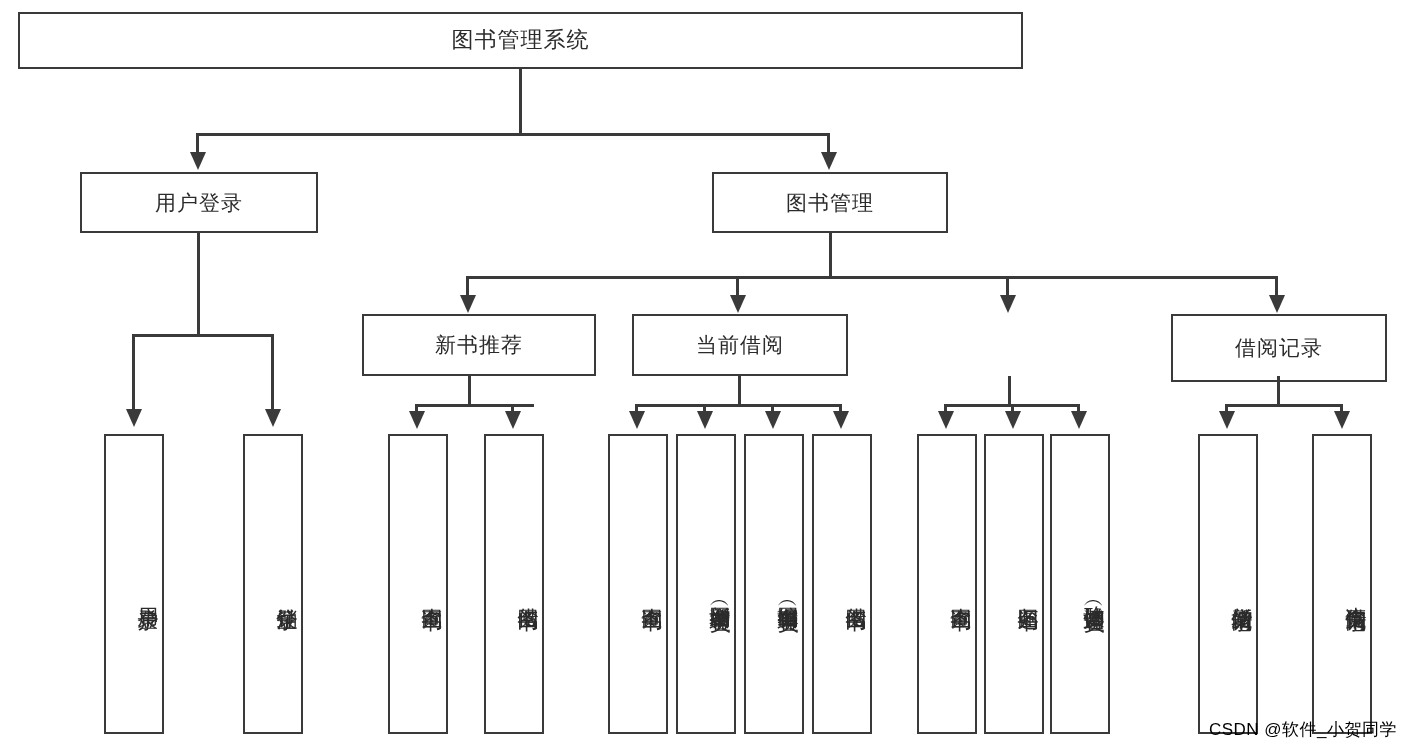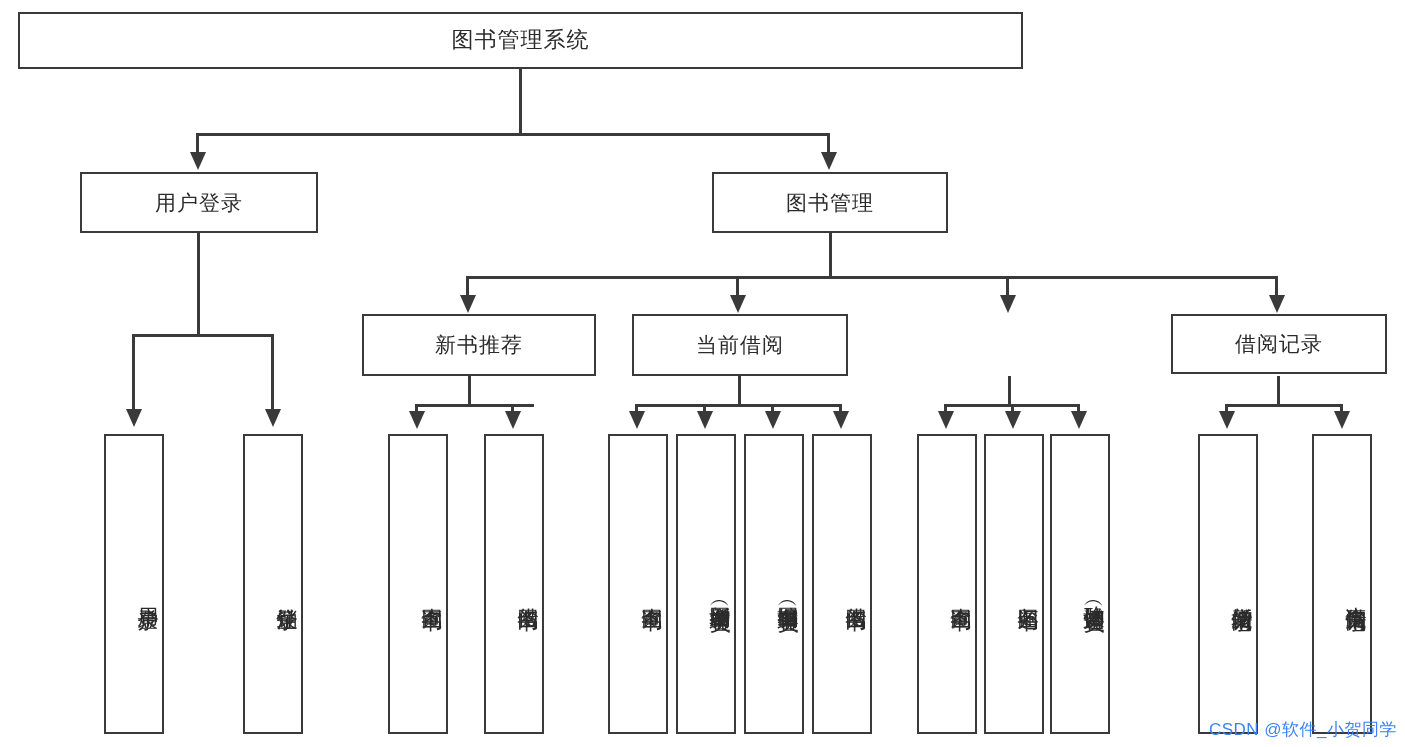--- a/index.html
+++ b/index.html
@@ -59,21 +59,21 @@
     height: 0;
     border-left: 8px solid transparent;
     border-right: 8px solid transparent;
     border-top: 18px solid #3a3a3a;
   }
   #watermark {
     position: absolute;
     right: 8px;
     bottom: 6px;
     font-size: 17px;
-    color: #3b82f6;
+    color: #000000;
     letter-spacing: 0.5px;
     white-space: nowrap;
     pointer-events: none;
   }
 </style>
 </head>
 <body>
 
 <div id="canvas">
 
@@ -112,21 +112,21 @@
   <div class="arrow" style="left:1000px; top:295px;"></div>
   <div class="edge v" style="left:1275px; top:276px; width:3px; height:22px;"></div>
   <div class="arrow" style="left:1269px; top:295px;"></div>
 
   <div class="node horiz" style="left:362px; top:314px; width:234px; height:62px;">
     <span>新书推荐</span>
   </div>
   <div class="node horiz" style="left:632px; top:314px; width:216px; height:62px;">
     <span>当前借阅</span>
   </div>
-  <div class="node horiz" style="left:1171px; top:314px; width:216px; height:60px;">
+  <div class="node horiz" style="left:1171px; top:314px; width:216px; height:68px;">
     <span>借阅记录</span>
   </div>
 
   <div class="edge v" style="left:468px; top:376px; width:3px; height:30px;"></div>
   <div class="edge h" style="left:415px; top:404px; width:119px; height:3px;"></div>
   <div class="edge v" style="left:415px; top:404px; width:3px; height:10px;"></div>
   <div class="arrow" style="left:409px; top:411px;"></div>
   <div class="edge v" style="left:511px; top:404px; width:3px; height:10px;"></div>
   <div class="arrow" style="left:505px; top:411px;"></div>
 

